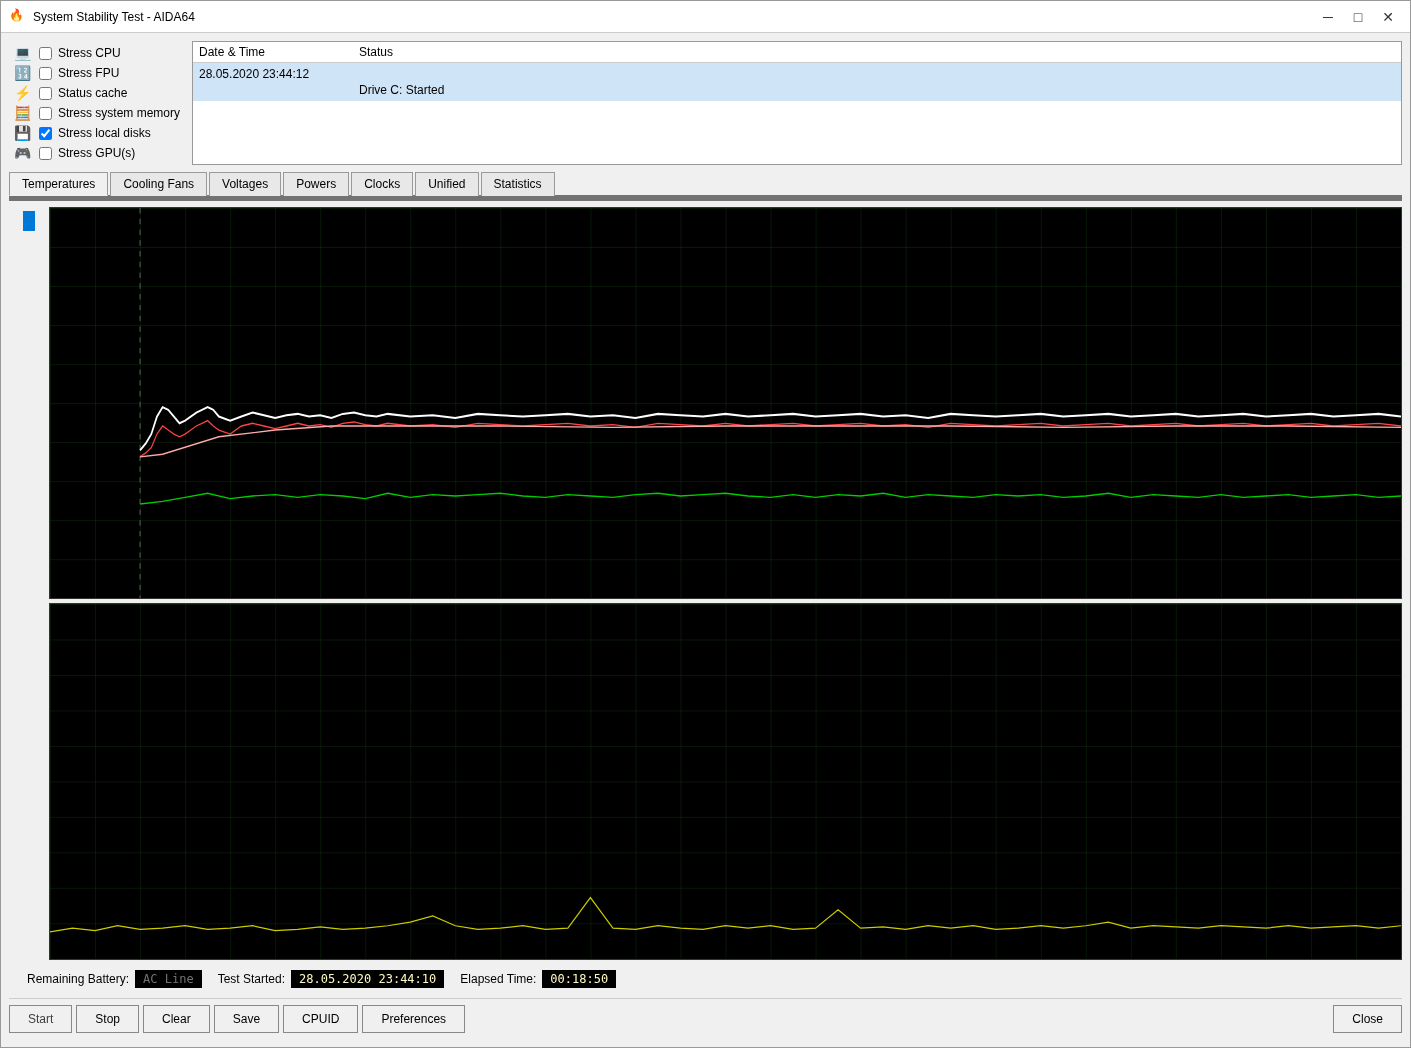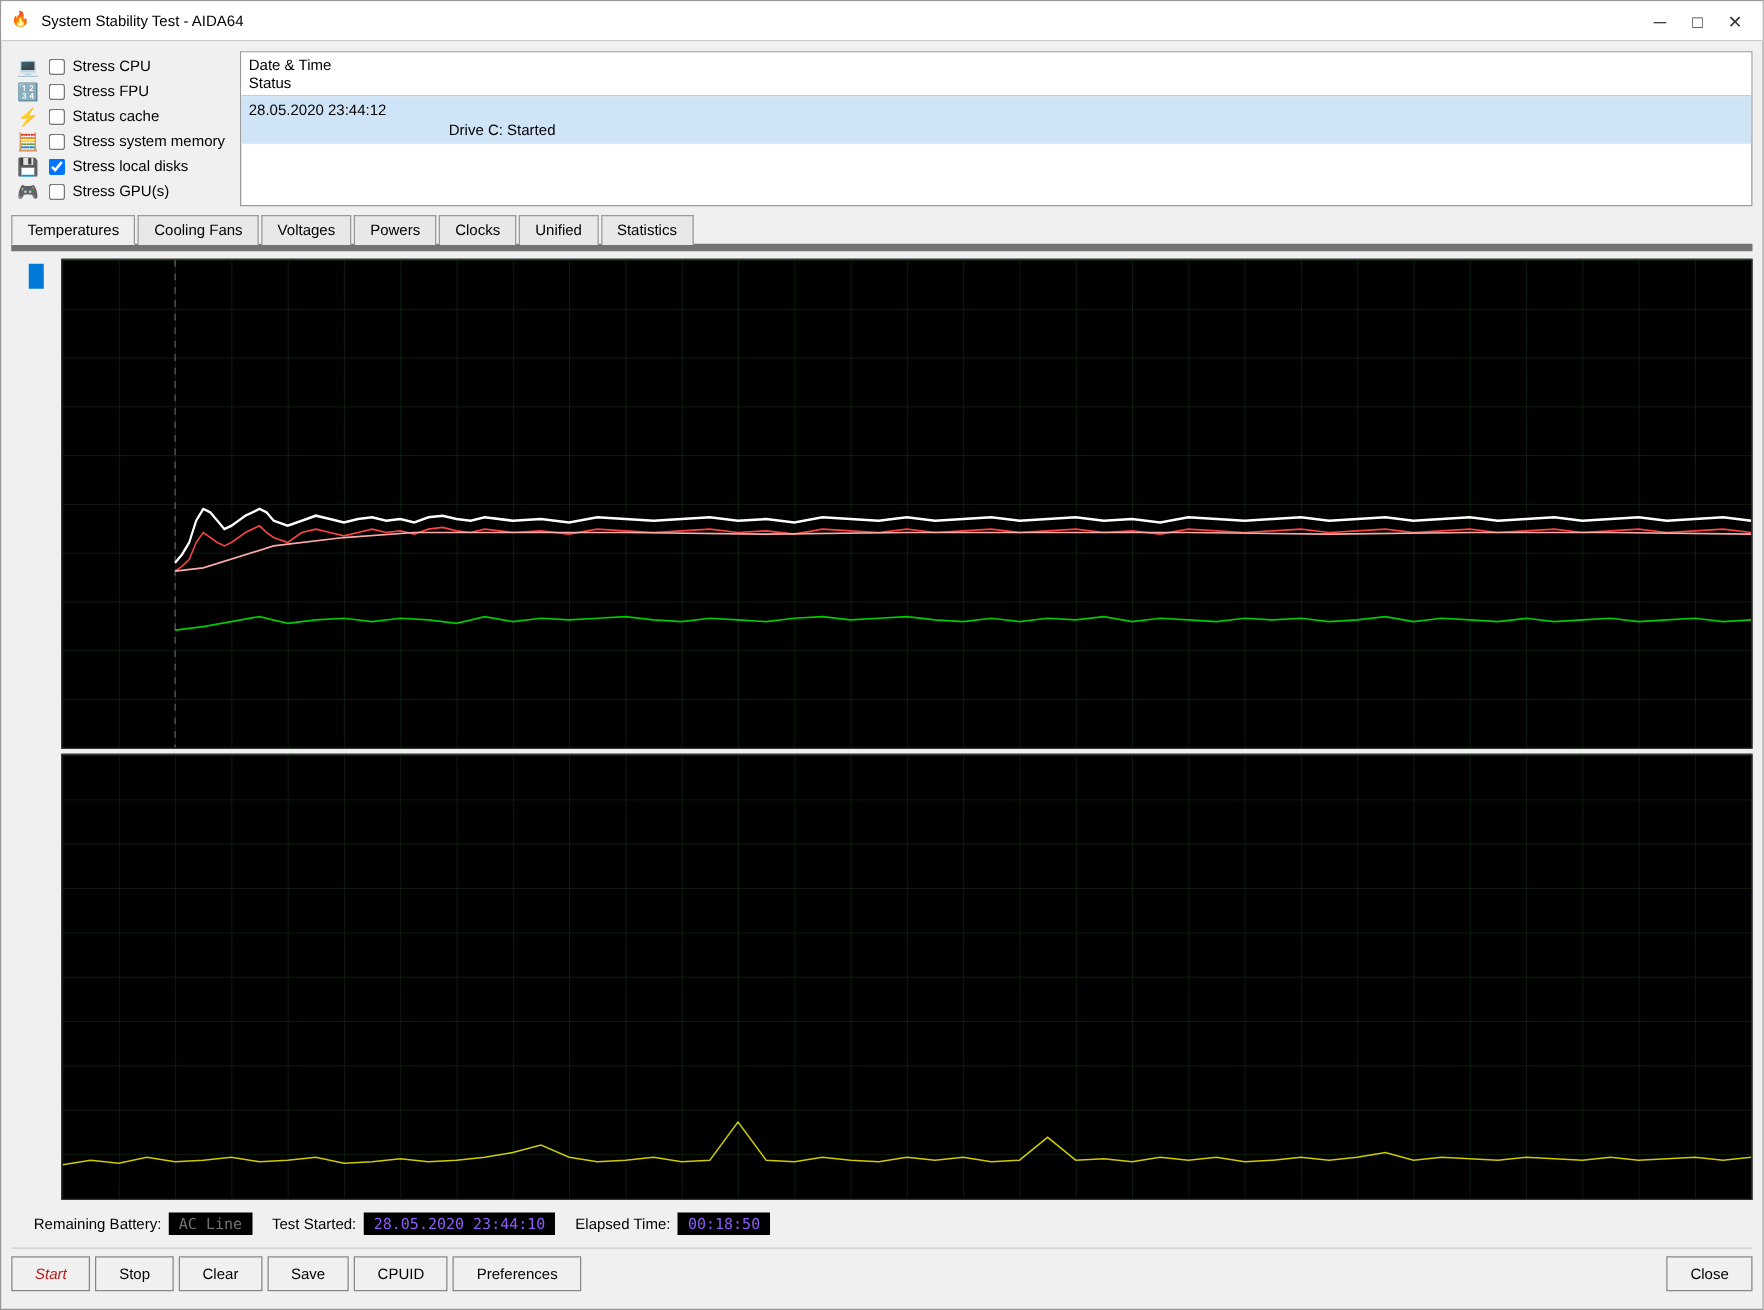--- a/index.html
+++ b/index.html
@@ -97,21 +97,20 @@
       border: 1px solid #999;
       background: white;
       flex: 1;
       min-width: 500px;
     }
     .log-table-header {
       display: flex;
       background: white;
       border-bottom: 1px solid #ccc;
       padding: 3px 6px;
-      flex-direction: column;
     }
     .log-col-date { width: 160px; font-weight: normal; }
     .log-col-status { flex: 1; font-weight: normal; }
     .log-row {
       display: flex;
       padding: 4px 6px;
       background: #d0e4f7;
     }
     .log-row .log-col-date { width: 160px; }
     .log-row .log-col-status { flex: 1; margin-top: 16px; }
@@ -228,21 +227,21 @@
     .status-item {
       display: flex;
       align-items: center;
       gap: 6px;
     }
     .status-label {
       font-size: 12px;
     }
     .status-value {
       background: #000;
-      color: #8b5cf6;
+      color: #fef9c3;
       padding: 2px 8px;
       font-size: 12px;
       font-family: monospace;
       min-width: 60px;
       text-align: center;
     }
     .status-value.ac-line {
       color: #737373;
     }
 
@@ -255,21 +254,21 @@
       flex-shrink: 0;
     }
     .btn {
       padding: 4px 18px;
       background: #f0f0f0;
       border: 1px solid #888;
       cursor: pointer;
       font-size: 12px;
       height: 28px;
     }
-    .btn:disabled { color: #b91c1c; cursor: default; font-style: italic; }
+    .btn:disabled { color: #404040; cursor: default; }
     .btn-spacer { flex: 1; }
 
     .charts-wrapper {
       display: flex;
       flex-direction: row;
       flex: 1;
       gap: 0;
     }
     .charts-left-bar {
       width: 40px;

